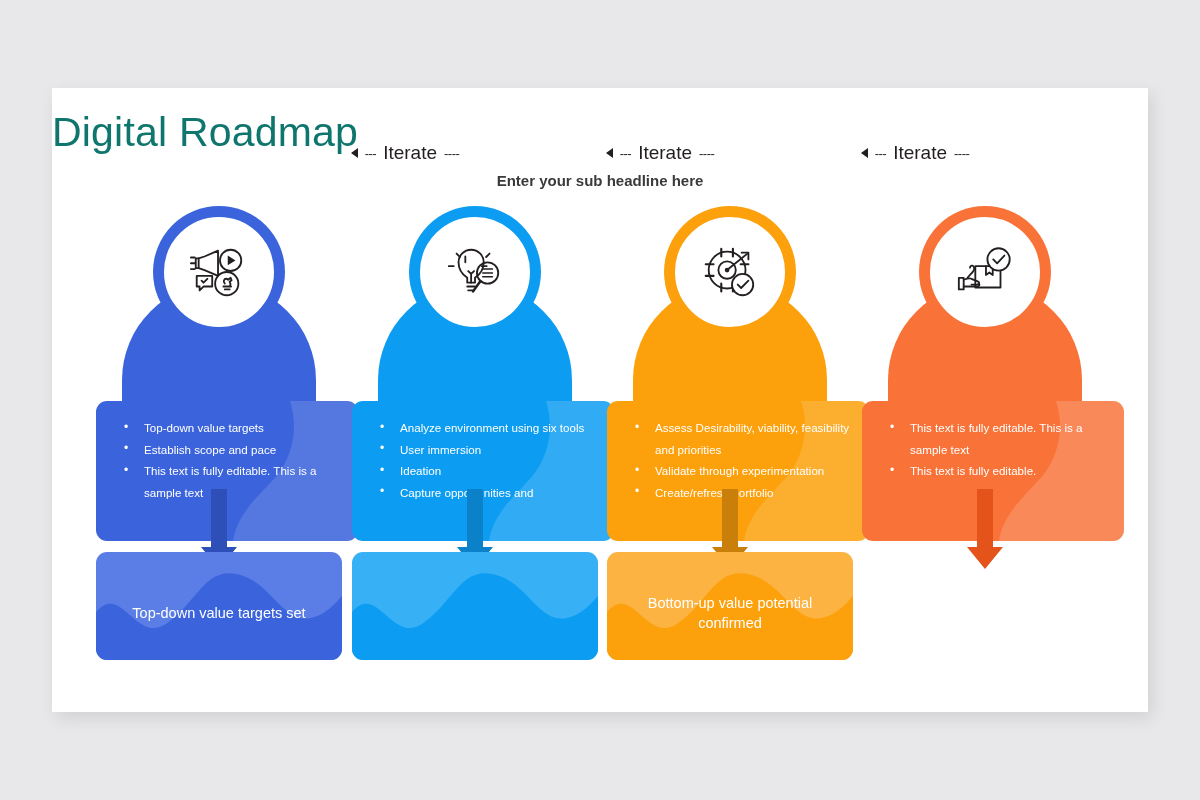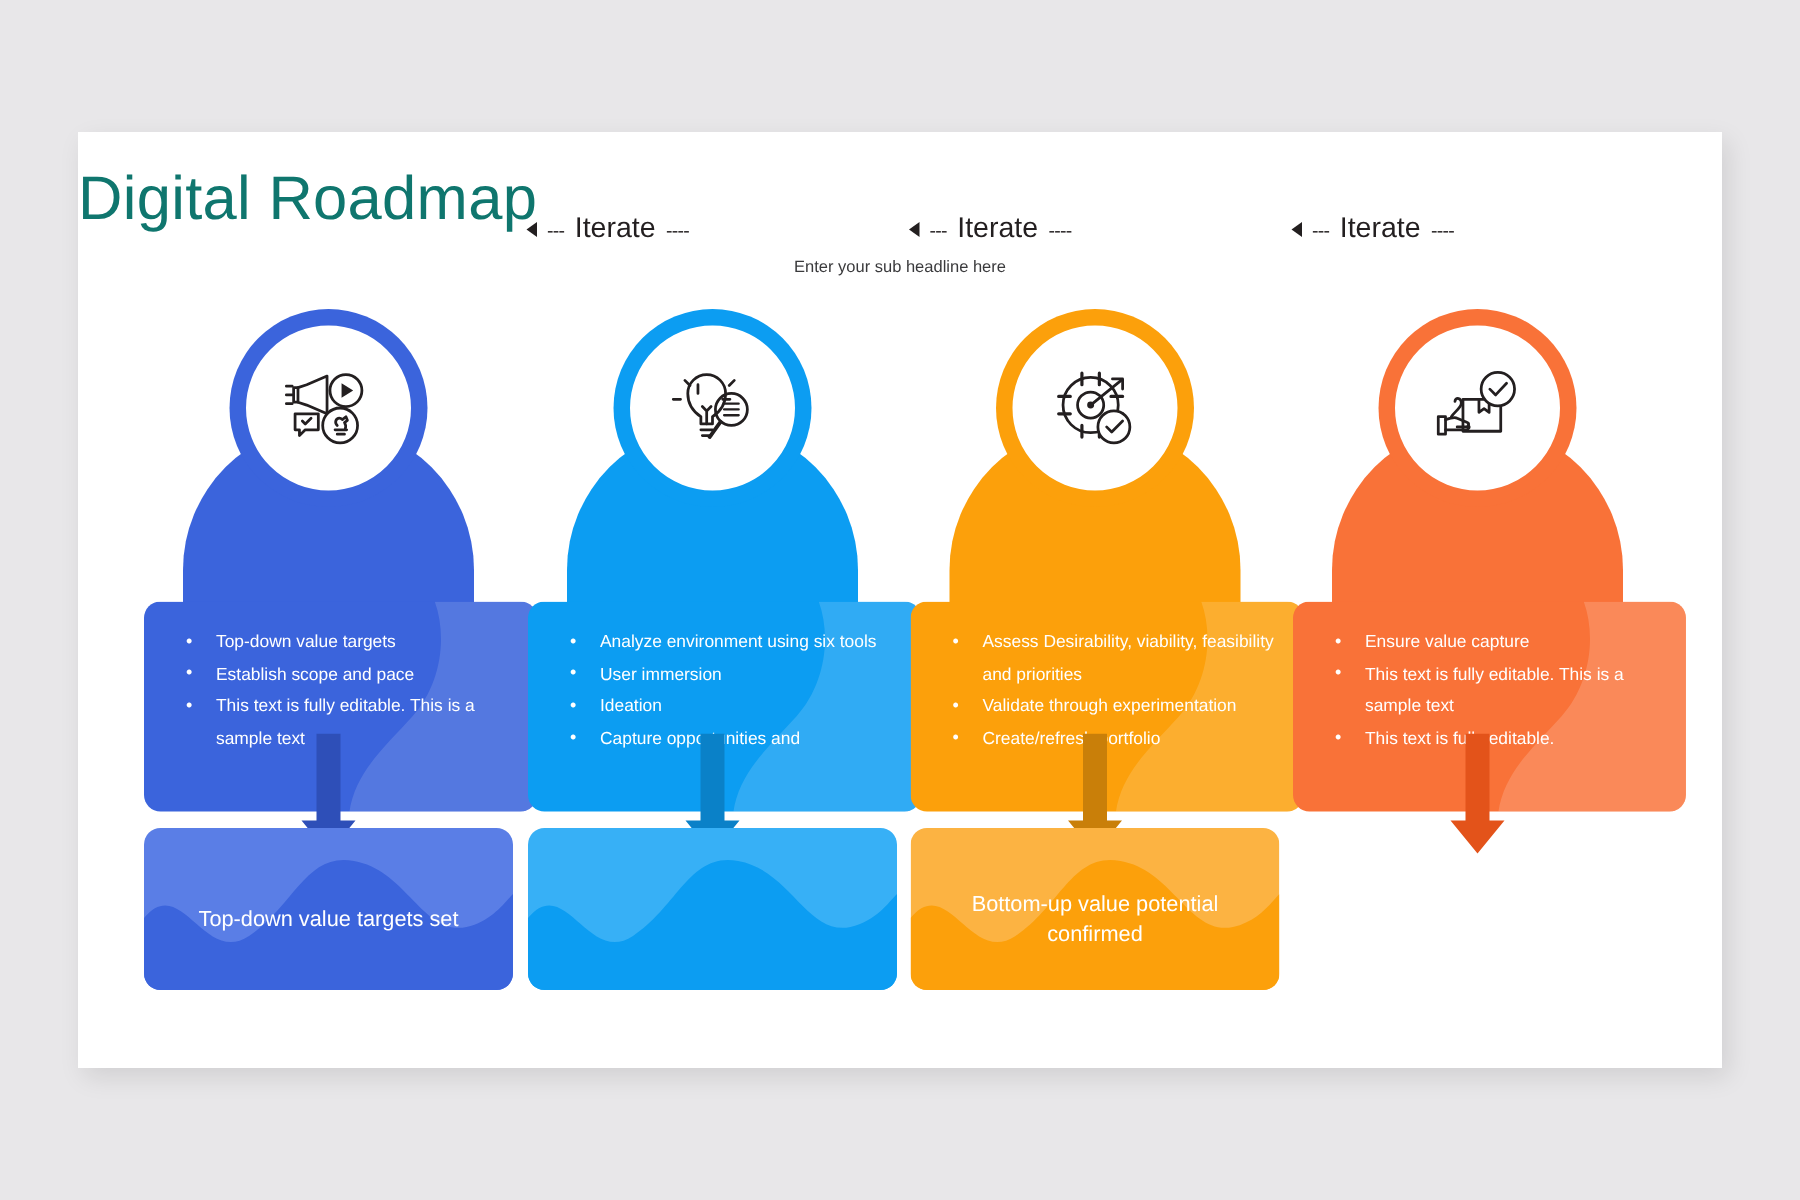--- a/index.html
+++ b/index.html
@@ -22,21 +22,21 @@
   
   #title {
     position: absolute; left: 0; top: 21px; width: 100%;
     text-align: left;
     font-size: 41px; font-weight: 400; color: #0f766e;
     letter-spacing: 0.2px;
   }
   #subtitle {
     position: absolute; left: 0; top: 84px; width: 100%;
     text-align: center;
-    font-size: 11px; font-weight: 400; color: #3a3a3c;
+    font-size: 15px; font-weight: 700; color: #3a3a3c;
   }
 
   
   .column {
     position: absolute;
     top: 118px;
     width: 246px;
     height: 486px;
   }
   .col0 { left: 44px; }
@@ -334,21 +334,20 @@
         </svg>
       </div>
     </div>
 
     <div class="bullets">
       <svg class="blob" viewBox="0 0 246 140" preserveAspectRatio="none">
         <rect width="246" height="140" fill="#f97238"></rect>
         <path d="M246 0 L246 140 L128 140 C128 110 150 92 168 72 C186 52 190 22 182 0 Z" fill="#ffffff" opacity="0.17"></path>
       </svg>
       <ul>
-        <li>Ensure value capture</li>
         <li>This text is fully editable. This is a sample text</li>
         <li>This text is fully editable.</li>
       </ul>
     </div>
 
     <svg class="down-arrow" viewBox="0 0 50 92">
       <path d="M17 0 h16 v58 h10 L25 80 L7 58 h10 z" fill="#e3531a"></path>
     </svg>
 
   </div>

